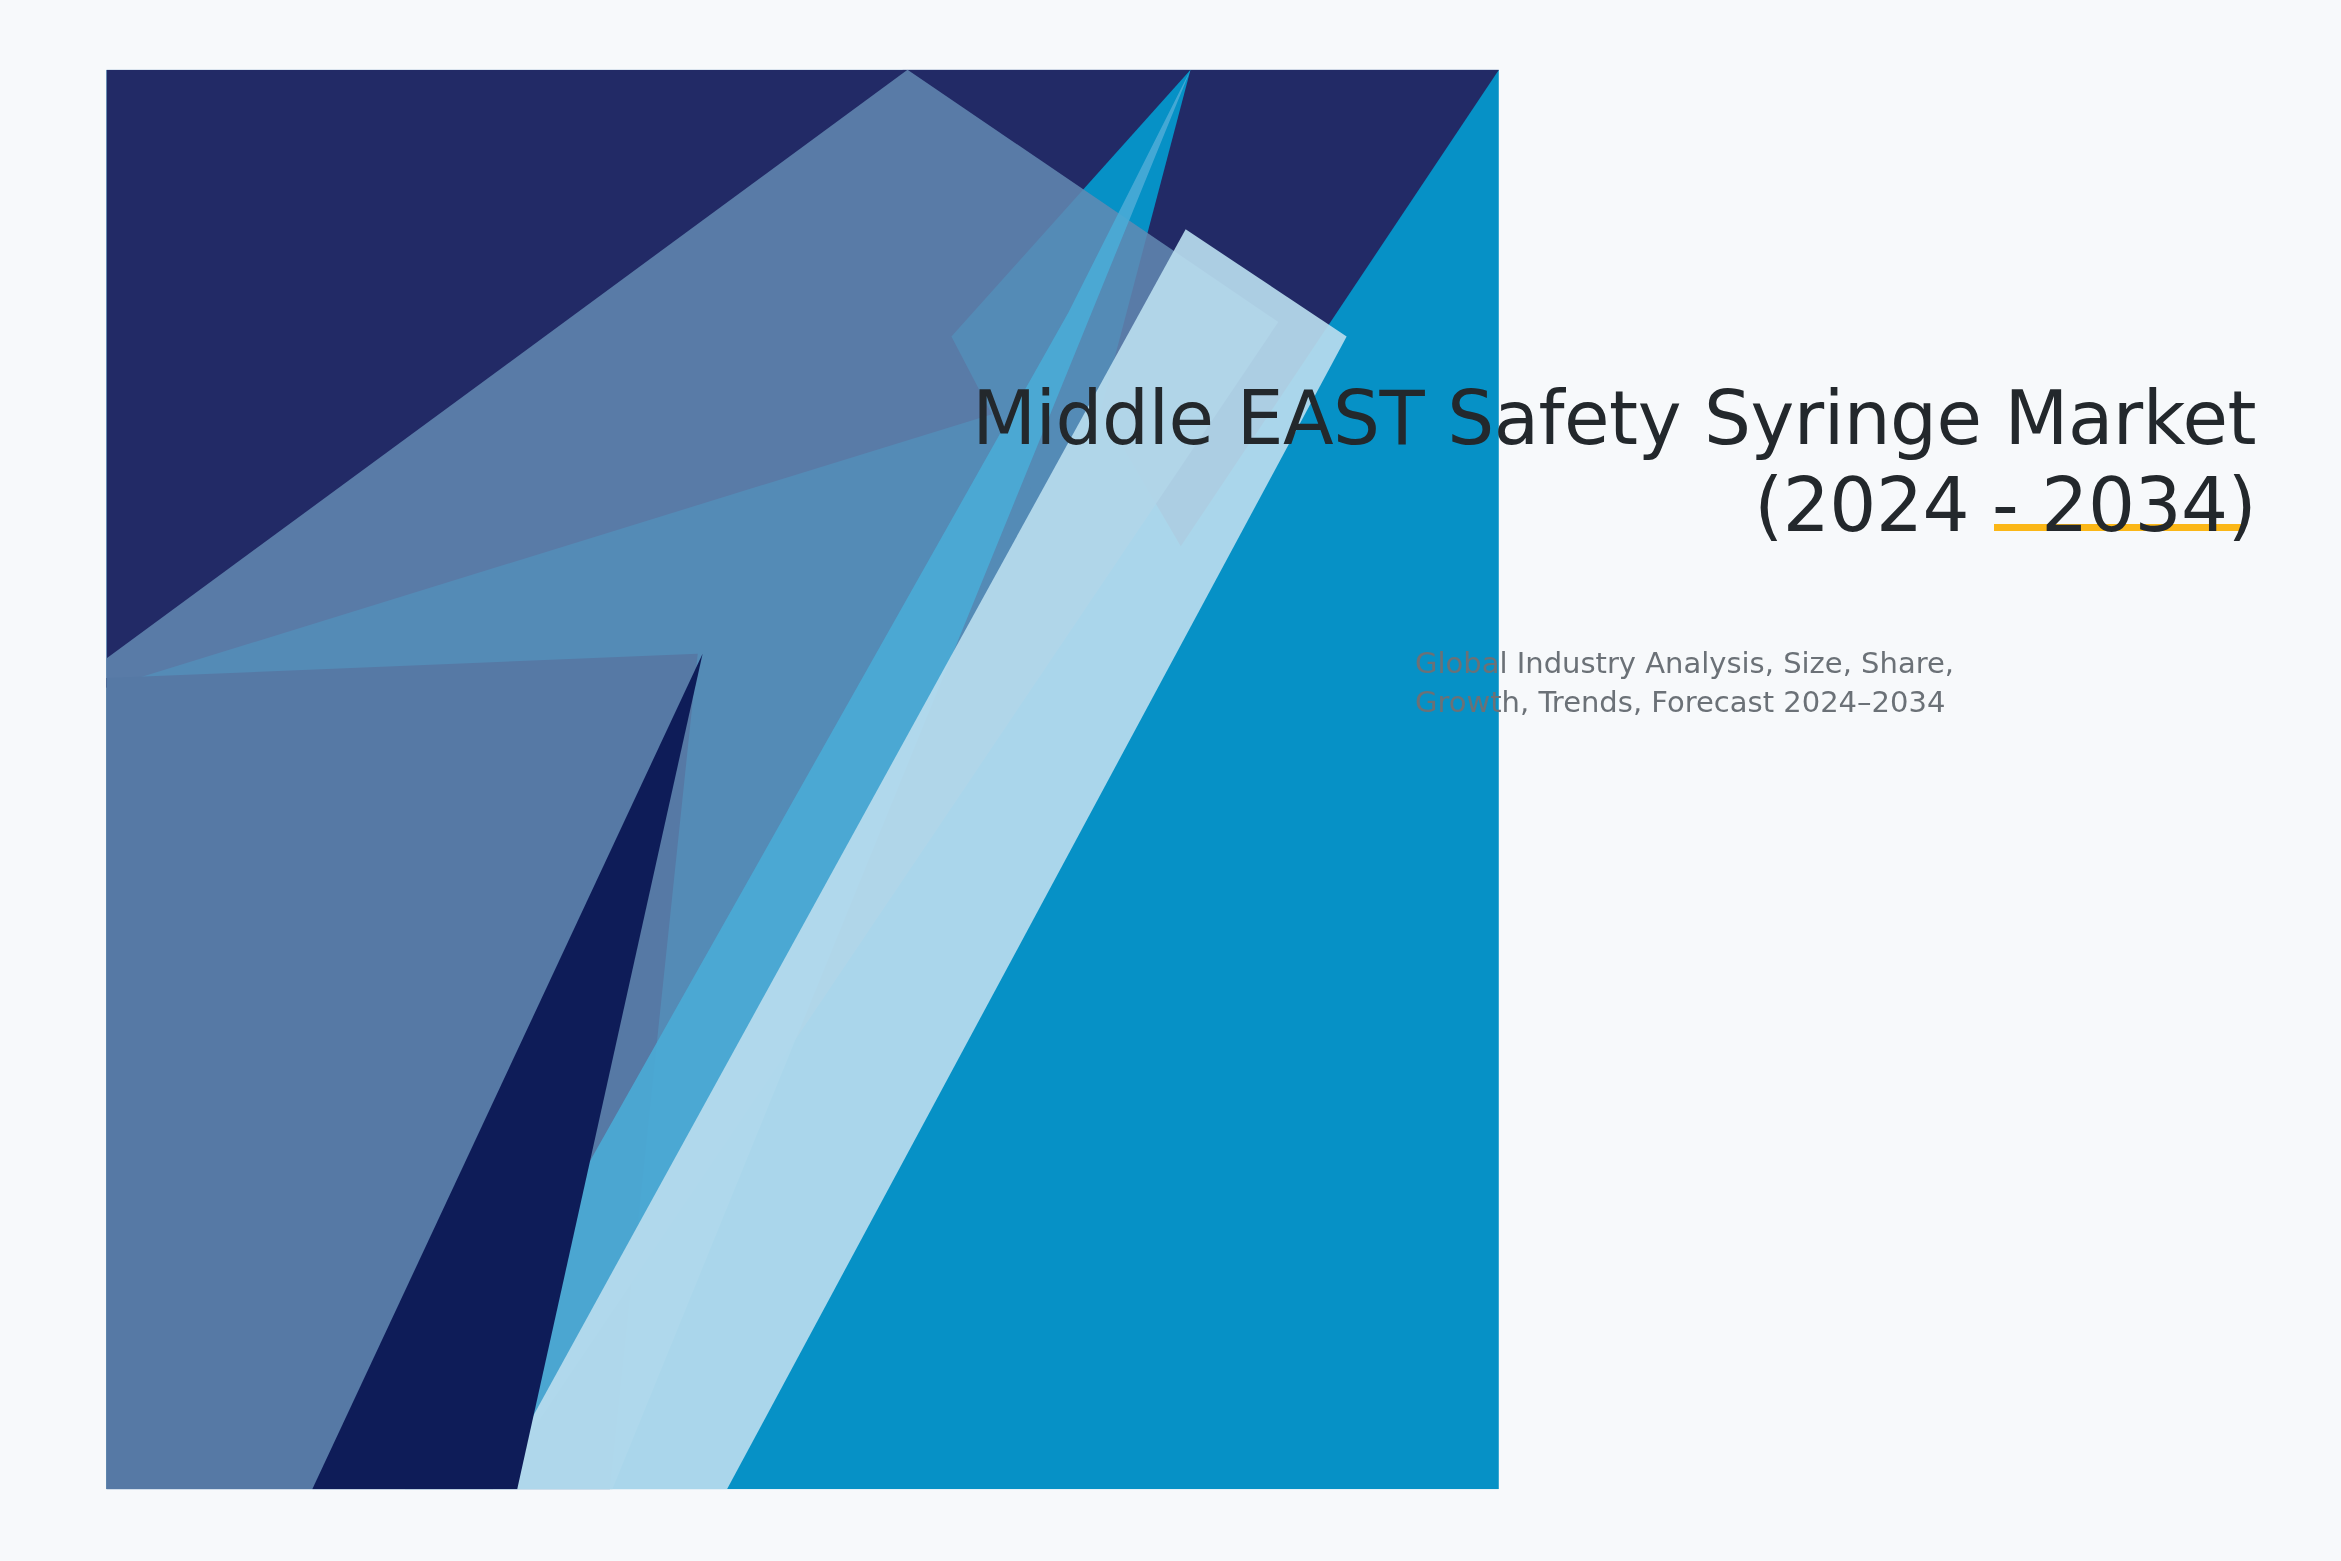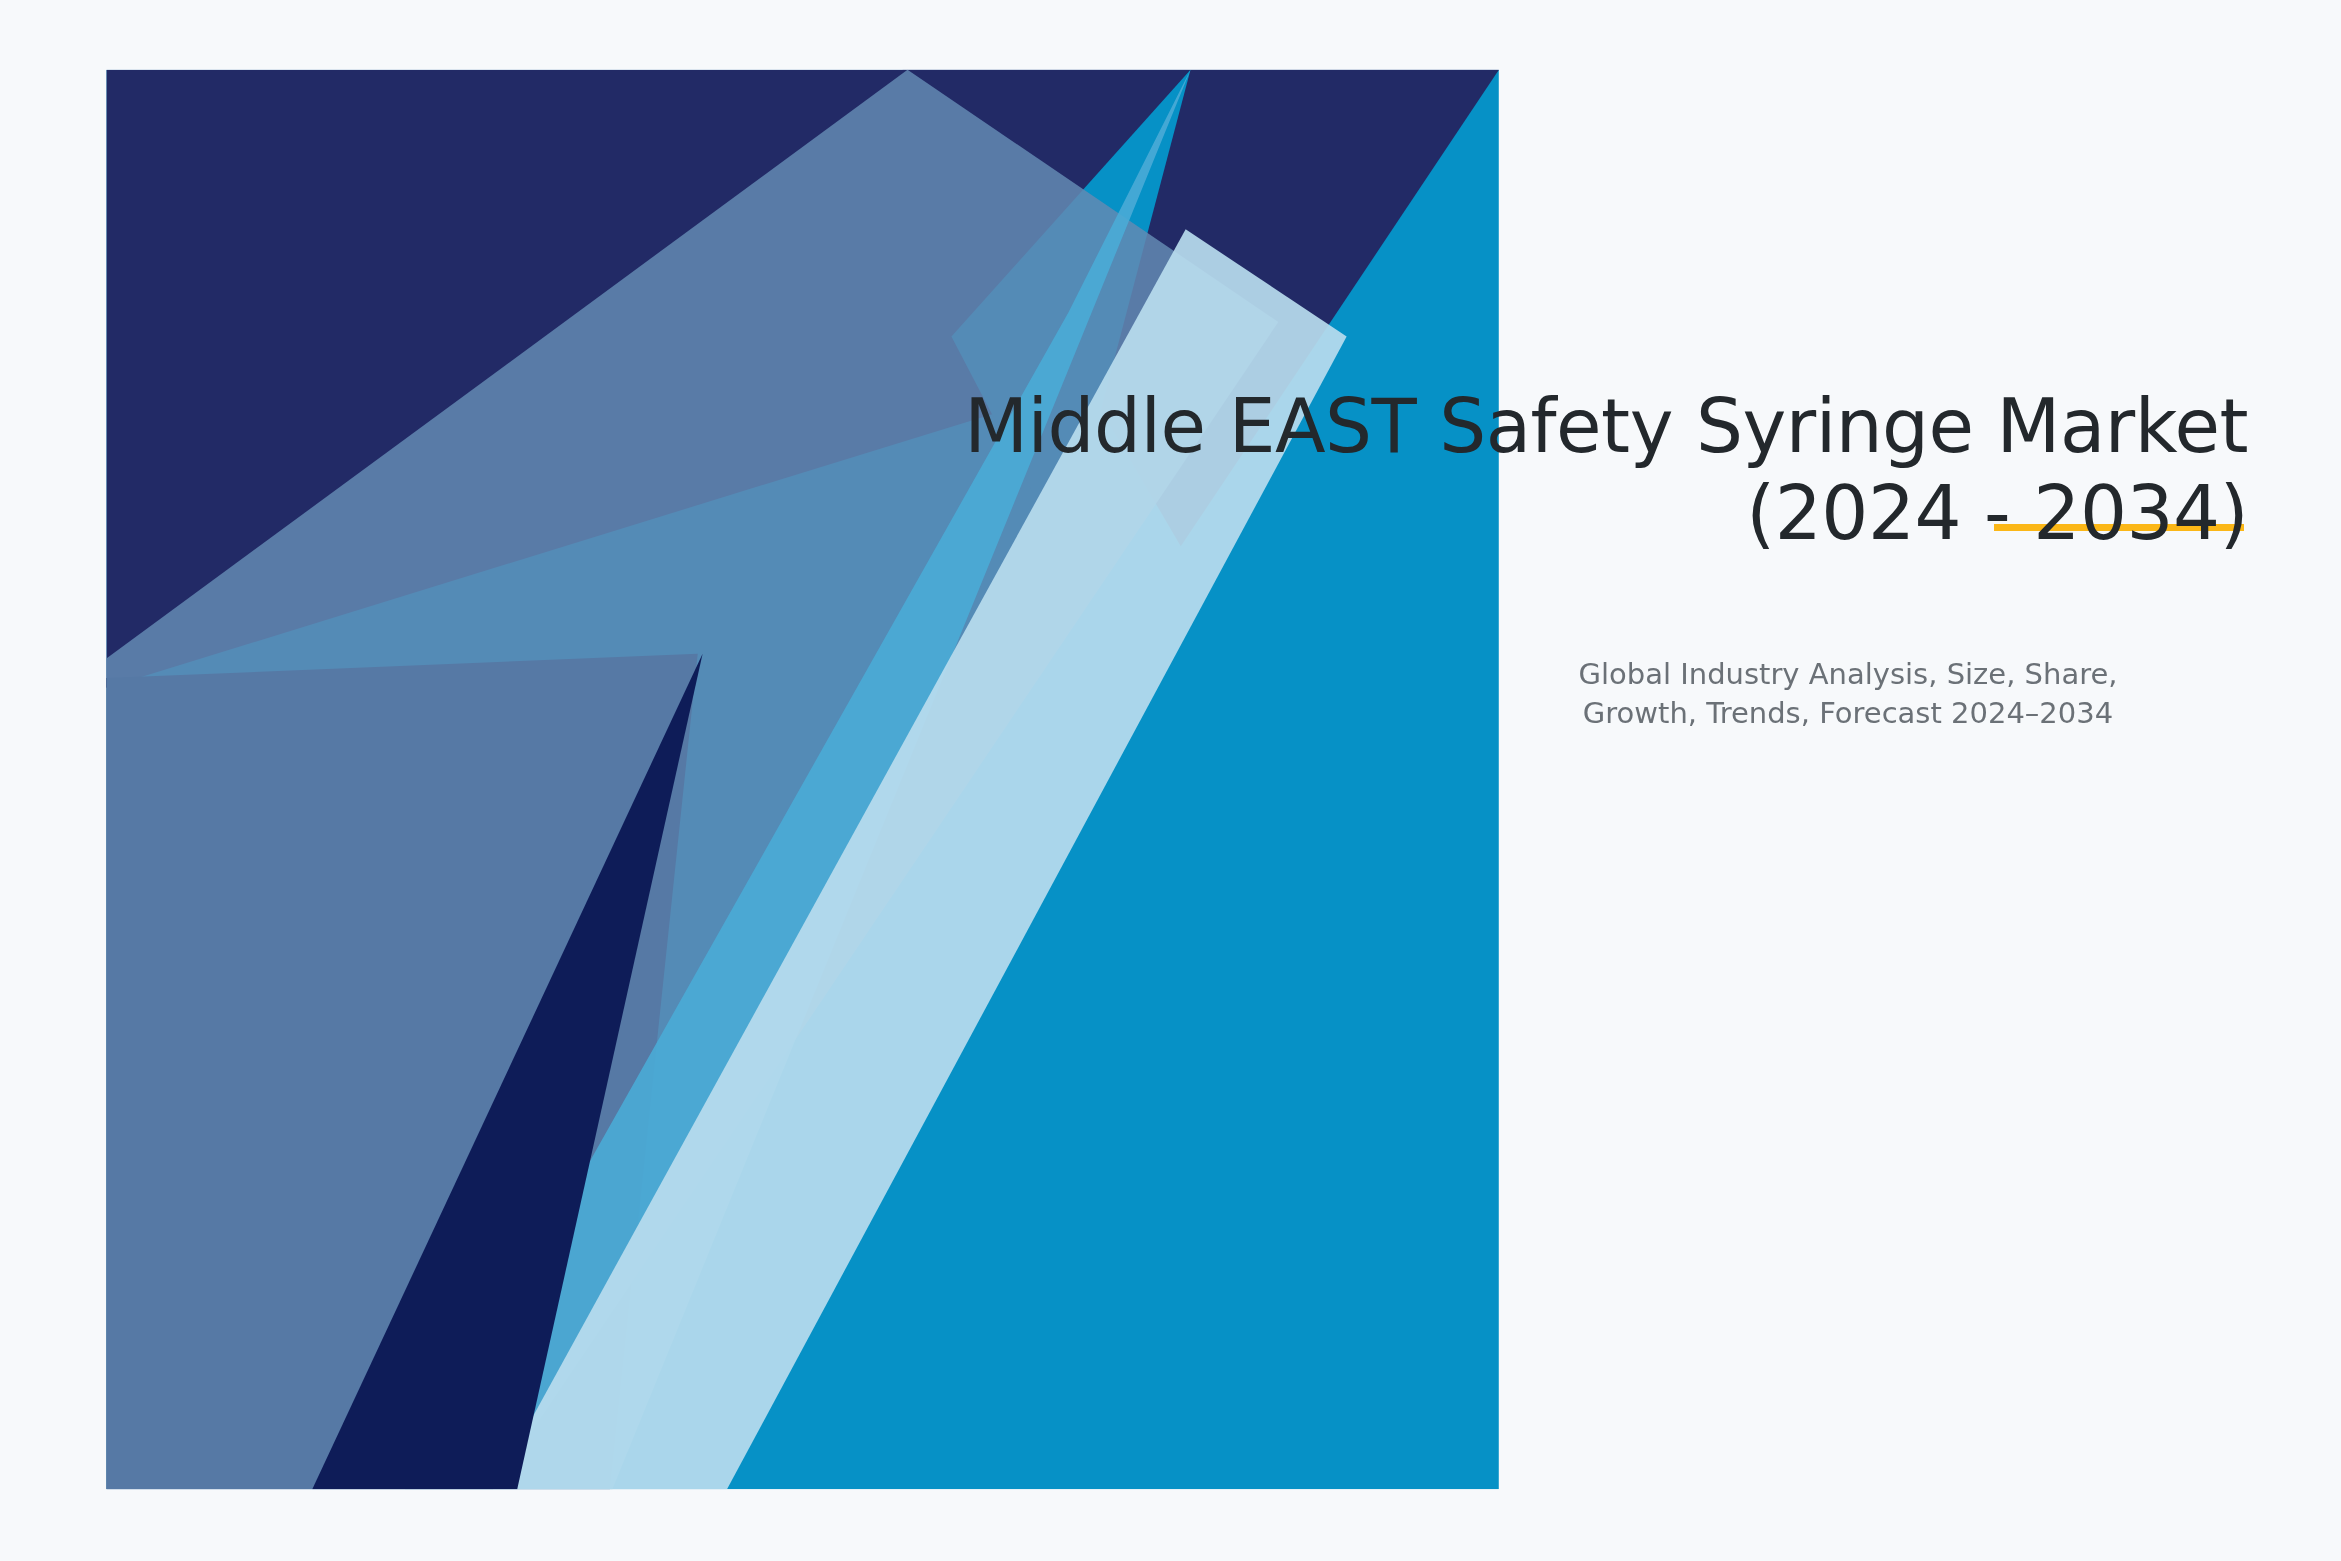--- a/index.html
+++ b/index.html
@@ -37,21 +37,21 @@
   #title-block {
     position: absolute;
     left: 908px;
     top: 371px;
     width: 1352px;
     text-align: right;
     z-index: 5;
   }
 
   #report-title {
-    margin: 12px;
+    margin: 4px;
     font-family: "DejaVu Sans", sans-serif;
     font-weight: 400;
     font-size: 74px;
     line-height: 1.17;
     color: #23282c;
     letter-spacing: -0.5px;
     white-space: pre-line;
   }
 
   #title-underline {
@@ -62,22 +62,22 @@
     height: 6.8px;
     background: #fbb717;
     z-index: 4;
   }
 
   #report-subtitle {
     position: absolute;
     left: 1415px;
     top: 644px;
     width: 844px;
-    margin: 11px;
-    text-align: center;
+    margin: 0;
+    text-align: left;
     font-family: "DejaVu Sans", sans-serif;
     font-weight: 400;
     font-size: 29px;
     line-height: 1.33;
     color: #6b7177;
     white-space: pre-line;
     z-index: 5;
   }
 </style>
 </head>

